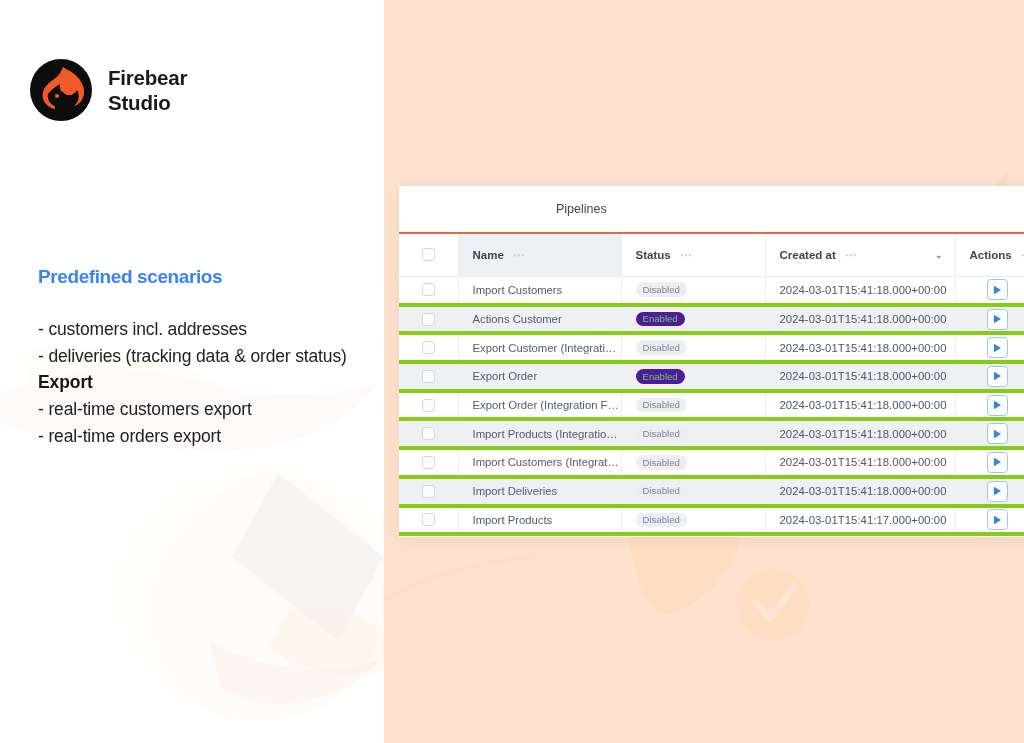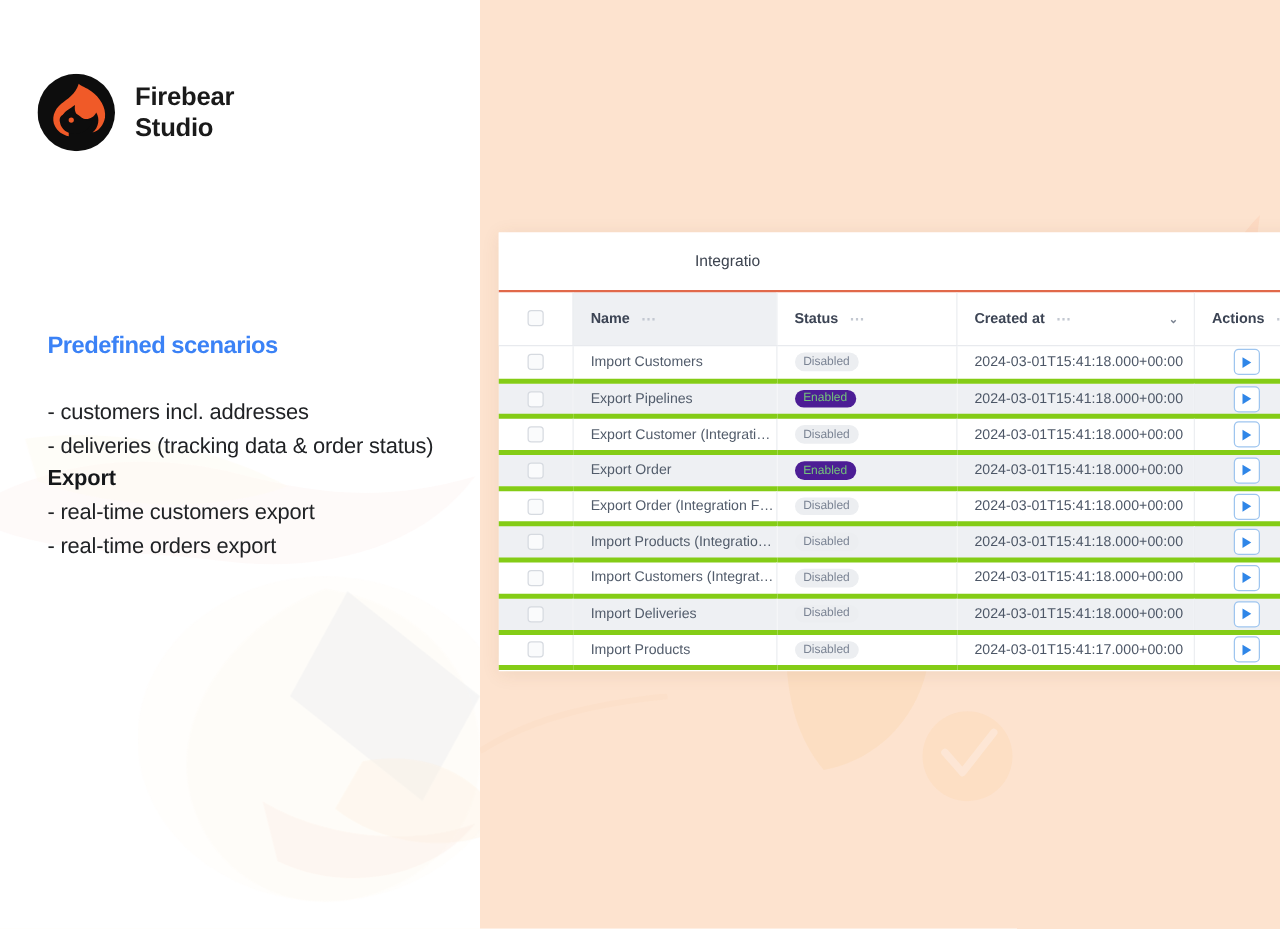--- a/index.html
+++ b/index.html
@@ -181,21 +181,21 @@
       <div class="bullet">- deliveries (tracking data &amp; order status)</div>
       <div class="sub-head">Export</div>
       <div class="bullet">- real-time customers export</div>
       <div class="bullet">- real-time orders export</div>
     </div>
   </div>
 
   <div class="card">
 
     <div class="tabbar">
-      <div class="tab">Integratio</div>
+      <div class="tab">Pipelines</div>
     </div>
 
     <table class="grid">
       <colgroup>
         <col class="c-chk">
           <col class="c-name">
           <col class="c-stat">
           <col class="c-date">
           <col class="c-act">
       </colgroup>
@@ -244,21 +244,21 @@
                 <svg width="9" height="10" viewBox="0 0 9 10">
                   <path d="M1 0.7 L8 5 L1 9.3 Z" fill="#2f86e8"></path>
                 </svg>
               </span>
             </td>
           </tr>
           <tr>
             <td class="td-chk">
               <span class="chk"></span>
             </td>
-            <td>Export Pipelines</td>
+            <td>Actions Customer</td>
             <td><span class="badge enabled">Enabled</span></td>
             <td class="td-date">2024-03-01T15:41:18.000+00:00</td>
             <td class="td-act">
               <span class="play-btn">
                 <svg width="9" height="10" viewBox="0 0 9 10">
                   <path d="M1 0.7 L8 5 L1 9.3 Z" fill="#2f86e8"></path>
                 </svg>
               </span>
             </td>
           </tr>

